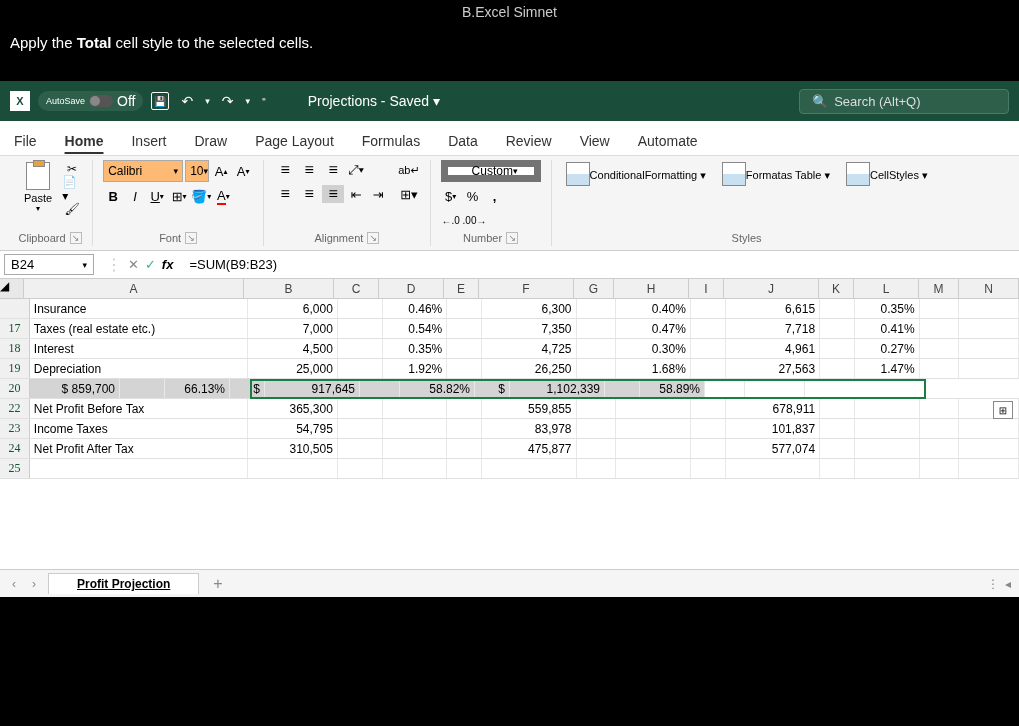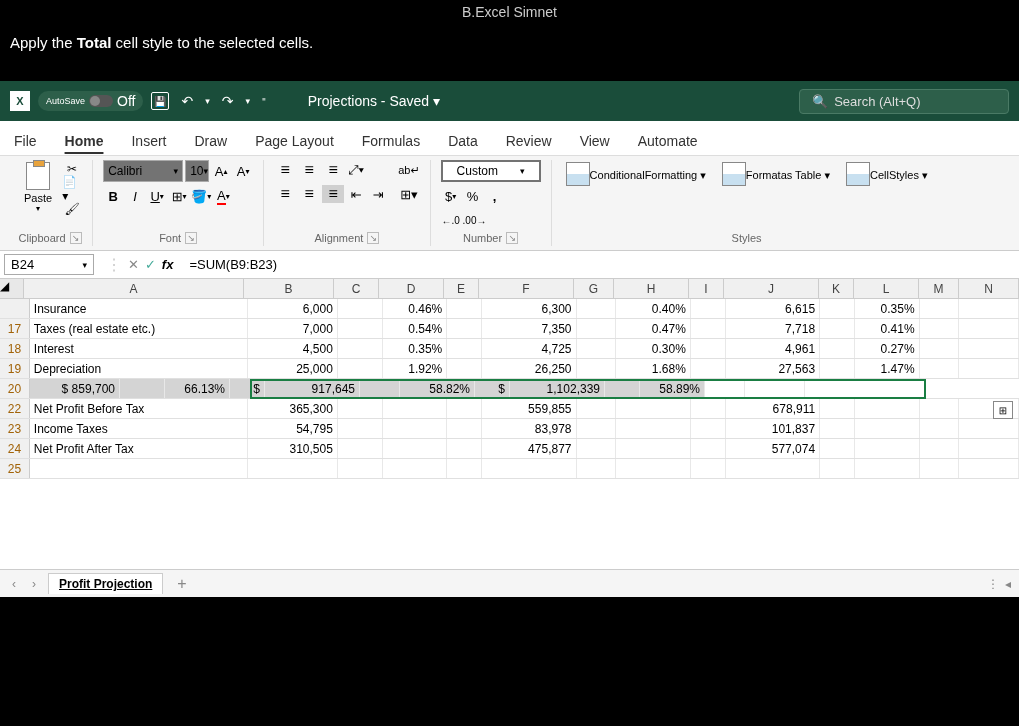--- a/index.html
+++ b/index.html
@@ -32,54 +32,54 @@
 .dialog-launcher { font-size: 9px; color: #888; border: 1px solid #bbb; width: 12px; height: 12px; display: inline-flex; align-items: center; justify-content: center; }
 .ribbon-controls { display: flex; gap: 4px; align-items: flex-start; flex: 1; }
 .ribbon-stack { display: flex; flex-direction: column; gap: 2px; }
 
 .paste-btn { display: flex; flex-direction: column; align-items: center; padding: 2px 6px; cursor: pointer; }
 .paste-ico { width: 24px; height: 28px; border: 1px solid #888; background: #fff; position: relative; margin-bottom: 2px; }
 .paste-ico::before { content: ''; position: absolute; top: -3px; left: 6px; width: 10px; height: 5px; background: #e8a33d; border: 1px solid #888; }
 .small-btn { width: 20px; height: 18px; display: flex; align-items: center; justify-content: center; font-size: 12px; cursor: pointer; }
 
 .font-row { display: flex; gap: 2px; align-items: center; }
-.font-combo { border: 1px solid #aaa; background: #737373; font-size: 12px; padding: 1px 4px; height: 22px; display: flex; align-items: center; }
+.font-combo { border: 1px solid #aaa; background: #fdba74; font-size: 12px; padding: 1px 4px; height: 22px; display: flex; align-items: center; }
 .font-name { width: 80px; }
 .font-size { width: 24px; }
 .ribbon-btn { min-width: 20px; height: 20px; display: flex; align-items: center; justify-content: center; font-size: 13px; cursor: pointer; border: none; background: none; }
 .align-box { width: 22px; height: 18px; display: flex; align-items: center; justify-content: center; cursor: pointer; }
 
-.number-combo { border: 2px solid #737373; background: #fff; font-size: 12px; padding: 1px 14px; height: 22px; width: 100px; display: flex; align-items: center; justify-content: space-between; }
+.number-combo { border: 7px solid #737373; background: #fff; font-size: 12px; padding: 1px 24px; height: 22px; width: 100px; display: flex; align-items: center; justify-content: space-between; }
 
 .styles-row { display: flex; gap: 8px; }
 .style-btn { display: flex; flex-direction: row; align-items: center; font-size: 11px; padding: 2px 4px; cursor: pointer; }
 .style-ico { width: 24px; height: 24px; border: 1px solid #888; margin-bottom: 2px; background: linear-gradient(#fff 50%, #c8e0f0 50%); }
 
 .namebox-row { display: flex; align-items: center; border-bottom: 1px solid #ccc; background: #fff; height: 28px; }
 .namebox { border: 1px solid #aaa; width: 90px; padding: 2px 6px; font-size: 13px; margin: 0 4px; display: flex; align-items: center; justify-content: space-between; }
 .fx-controls { display: flex; align-items: center; gap: 6px; padding: 0 8px; }
 .fx-btn { color: #888; font-size: 13px; cursor: pointer; }
 .fx-label { font-style: italic; font-size: 13px; font-weight: bold; }
 .formula-input { border: none; flex: 1; padding: 2px 8px; font-size: 13px; outline: none; }
 
 .grid-area { background: #fff; position: relative; overflow: hidden; height: 290px; }
 .col-headers { display: flex; background: #f0f0f0; border-bottom: 1px solid #ccc; height: 20px; font-size: 12px; position: sticky; top: 0; }
 .corner { width: 30px; border-right: 1px solid #ccc; background: #e8e8e8; }
 .col-head { border-right: 1px solid #ccc; text-align: center; color: #444; display: flex; align-items: center; justify-content: center; }
 .grid-body { }
 .grid-row { display: flex; height: 20px; font-size: 12px; border-bottom: 1px solid #e0e0e0; }
-.row-head { width: 30px; background: #f0f0f0; border-right: 1px solid #ccc; text-align: center; color: #a16207; display: flex; align-items: center; justify-content: center; }
+.row-head { width: 30px; background: #f0f0f0; border-right: 1px solid #ccc; text-align: center; color: #14532d; display: flex; align-items: center; justify-content: center; font-family: Liberation Serif, serif; }
 .cell { border-right: 1px solid #e8e8e8; padding: 0 4px; display: flex; align-items: center; overflow: hidden; white-space: nowrap; }
 .cell.num { justify-content: flex-end; }
 .cell.selected { background: #d4d4d4; }
 .selection-border { border: 2px solid #1a7e43; position: absolute; pointer-events: none; }
 
 .sheet-tabs { display: flex; align-items: center; background: #f5f5f5; border-top: 1px solid #ccc; height: 28px; padding: 0 8px; gap: 8px; font-size: 12px; }
 .nav-arrow { color: #888; cursor: pointer; padding: 0 4px; }
-.sheet-tab { padding: 3px 10px; cursor: pointer; }
+.sheet-tab { padding: 3px 28px; cursor: pointer; }
 .sheet-tab.active { background: #fff; font-weight: bold; text-decoration: underline; border: 1px solid #ccc; border-bottom: none; }
 .add-sheet { color: #888; font-size: 16px; cursor: pointer; padding: 0 6px; }
 .sheet-right { margin-left: auto; display: flex; gap: 6px; color: #888; }
 
 
 .cA { width: 220px; }
 .cB { width: 90px; }
 .cC { width: 45px; }
 .cD { width: 65px; }
 .cE { width: 35px; }

